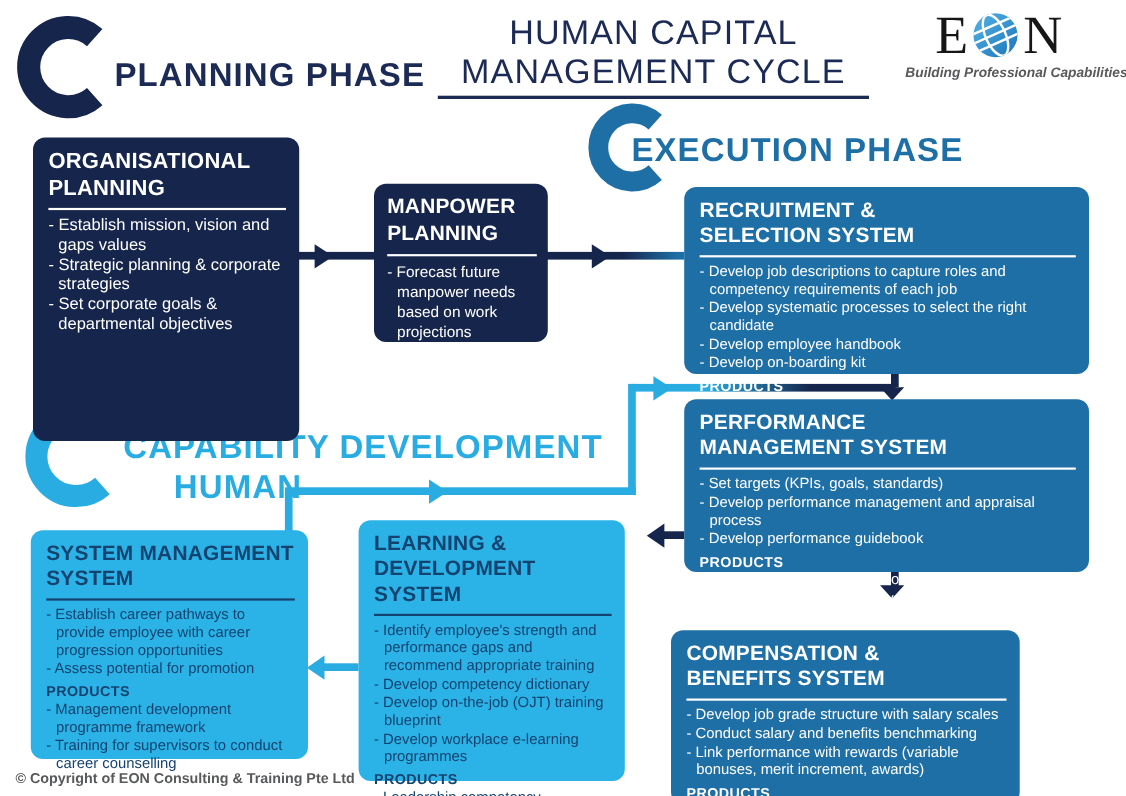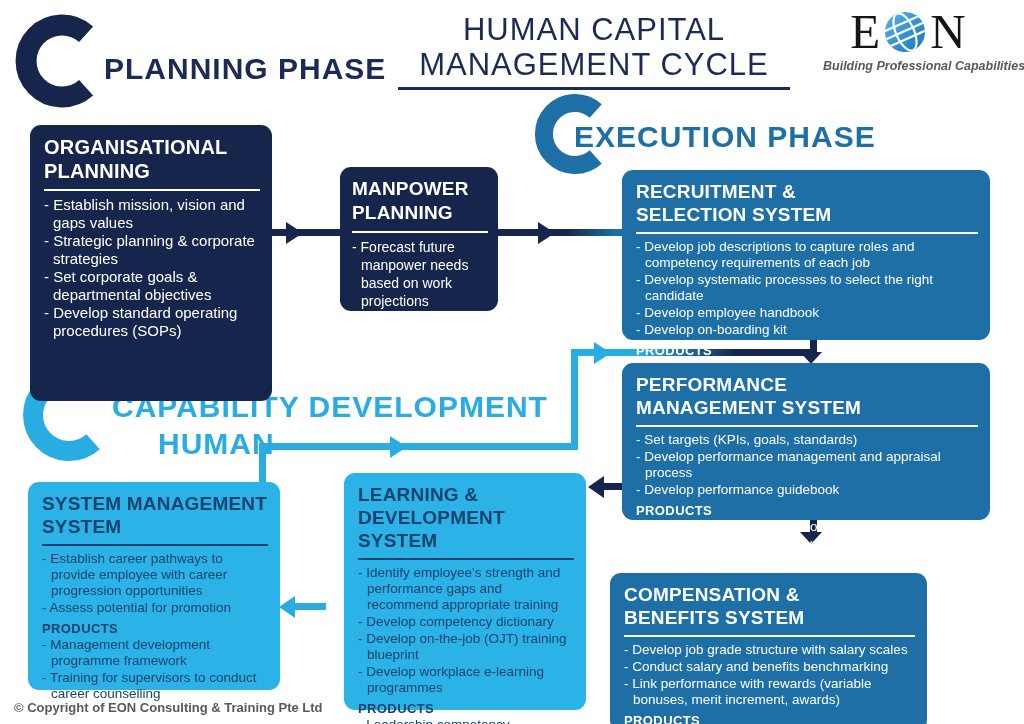--- a/index.html
+++ b/index.html
@@ -132,21 +132,20 @@
     <div class="box-title">
       <div>ORGANISATIONAL</div>
       <div>PLANNING</div>
     </div>
     <div class="rule"></div>
     <ul class="bullets">
 
     <li>- Establish mission, vision and gaps values</li>
         <li>- Strategic planning &amp; corporate strategies</li>
         <li>- Set corporate goals &amp; departmental objectives</li>
-        <li>- Develop standard operating procedures (SOPs)</li>
       </ul>
   </div>
 
   <div class="box navy-box" style="left:340px; top:167px; width:158px; height:144px; padding:10px 10px 6px 12px;">
     <div class="box-title" style="font-size:19px; line-height:24px;">
       <div>MANPOWER</div>
       <div>PLANNING</div>
     </div>
     <div class="rule"></div>
     <ul class="bullets" style="font-size:14px; line-height:18px;">
@@ -226,21 +225,21 @@
         <li>- Assess potential for promotion</li>
       </ul>
     <div class="products-label">PRODUCTS</div>
     <ul class="bullets">
 
     <li>- Management development programme framework</li>
         <li>- Training for supervisors to conduct career counselling</li>
       </ul>
   </div>
 
-  <div class="box cyan-box sys" style="left:344px; top:473px; width:242px; height:237px;">
+  <div class="box cyan-box sys" style="left:326px; top:473px; width:242px; height:237px;">
     <div class="box-title">
       <div>LEARNING &amp;</div>
       <div>DEVELOPMENT SYSTEM</div>
     </div>
     <div class="rule"></div>
     <ul class="bullets">
 
     <li>- Identify employee's strength and performance gaps and recommend appropriate training</li>
         <li>- Develop competency dictionary</li>
         <li>- Develop on-the-job (OJT) training blueprint</li>

